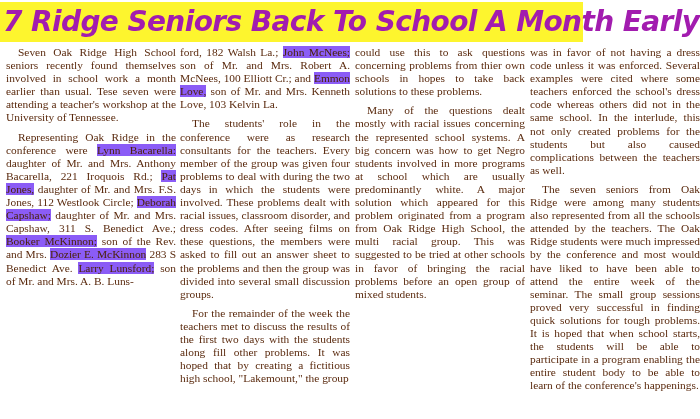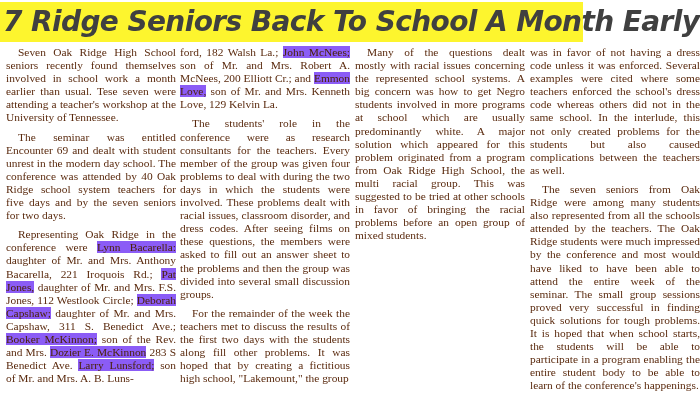--- a/index.html
+++ b/index.html
@@ -1,20 +1,20 @@
 <!DOCTYPE html>
 <html><head>
 <meta charset="utf-8">
 <style>
   html, body { margin: 0; padding: 0; background: #ffffff; }
   body { width: 700px; height: 419px; overflow: hidden; position: relative; }
   .headline-wrap { position: absolute; left: 0; top: 0; width: 700px; height: 44px; }
   .headline {
     position: absolute; left: 0; top: 2px; height: 40px; width: 583px;
-    background: #fdf52e; color: #404040;
+    background: #fdf52e; color: #a21caf;
     font-family: "DejaVu Sans", sans-serif; font-weight: bold; font-style: italic;
     font-size: 28px; line-height: 40px; letter-spacing: -0.6px;
     padding-left: 3px; box-sizing: border-box; white-space: nowrap;
   }
   .columns { position: absolute; left: 0; top: 46px; width: 584px; height: 373px; }
   .col {
     position: absolute; top: 0; width: 170px; height: 373px; overflow: hidden;
     font-family: "Liberation Serif", serif; font-size: 11.4px; line-height: 13.1px;
     color: #5a2a0e; text-align: justify; hyphens: manual;
   }
@@ -29,31 +29,31 @@
 </head>
 <body>
 
 <div class="headline-wrap">
   <div class="headline">7 Ridge Seniors Back To School A Month Early</div>
 </div>
 
 <div class="columns">
   <div class="col col1">
     <p>Seven Oak Ridge High School seniors recently found themselves involved in school work a month earlier than usual. Tese seven were attending a teacher's workshop at the University of Tennessee.</p>
-    <p>The seminar was entitled Encounter 69 and dealt with student unrest in the modern day school. The conference was attended by 40 Oak Ridge school system teachers for five days and by the seven seniors for two days.</p>
     <p><span>Representing Oak Ridge in the conference were </span><span class="hl">Lynn Bacarella:</span><span> daughter of Mr. and Mrs. Anthony Bacarella, 221 Iroquois Rd.; </span><span class="hl">Pat Jones,</span><span> daughter of Mr. and Mrs. F.S. Jones, 112 Westlook Circle; </span><span class="hl">Deborah Capshaw;</span><span> daughter of Mr. and Mrs. Capshaw, 311 S. Benedict Ave.; </span><span class="hl">Booker McKinnon;</span><span> son of the Rev. and Mrs. </span><span class="hl">Dozier E. McKinnon</span><span> 283 S Benedict Ave. </span><span class="hl">Larry Lunsford;</span><span> son of Mr. and Mrs. A. B. Luns-</span></p>
   </div>
 
   <div class="col col2">
-    <p class="cont"><span>ford, 182 Walsh La.; </span><span class="hl">John McNees;</span><span> son of Mr. and Mrs. Robert A. McNees, 200 Elliott Cr.; and </span><span class="hl">Emmon Love,</span><span> son of Mr. and Mrs. Kenneth Love, 129 Kelvin La.</span></p>
+    <p class="cont"><span>ford, 182 Walsh La.; </span><span class="hl">John McNees;</span><span> son of Mr. and Mrs. Robert A. McNees, 100 Elliott Cr.; and </span><span class="hl">Emmon Love,</span><span> son of Mr. and Mrs. Kenneth Love, 103 Kelvin La.</span></p>
     <p>The students' role in the conference were as research consultants for the teachers. Every member of the group was given four problems to deal with during the two days in which the students were involved. These problems dealt with racial issues, classroom disorder, and dress codes. After seeing films on these questions, the members were asked to fill out an answer sheet to the problems and then the group was divided into several small discussion groups.</p>
     <p>For the remainder of the week the teachers met to discuss the results of the first two days with the students along fill other problems. It was hoped that by creating a fictitious high school, "Lakemount," the group</p>
   </div>
 
   <div class="col col3">
+    <p class="cont">could use this to ask questions concerning problems from thier own schools in hopes to take back solutions to these problems.</p>
     <p>Many of the questions dealt mostly with racial issues concerning the represented school systems. A big concern was how to get Negro students involved in more programs at school which are usually predominantly white. A major solution which appeared for this problem originated from a program from Oak Ridge High School, the multi racial group. This was suggested to be tried at other schools in favor of bringing the racial problems before an open group of mixed students.</p>
   </div>
 
   <div class="col col4">
     <p class="cont">was in favor of not having a dress code unless it was enforced. Several examples were cited where some teachers enforced the school's dress code whereas others did not in the same school. In the interlude, this not only created problems for the students but also caused complications between the teachers as well.</p>
     <p>The seven seniors from Oak Ridge were among many students also represented from all the schools attended by the teachers. The Oak Ridge students were much impressed by the conference and most would have liked to have been able to attend the entire week of the seminar. The small group sessions proved very successful in finding quick solutions for tough problems. It is hoped that when school starts, the students will be able to participate in a program enabling the entire student body to be able to learn of the conference's happenings.</p>
   </div>
 </div>
 
 </body></html>

